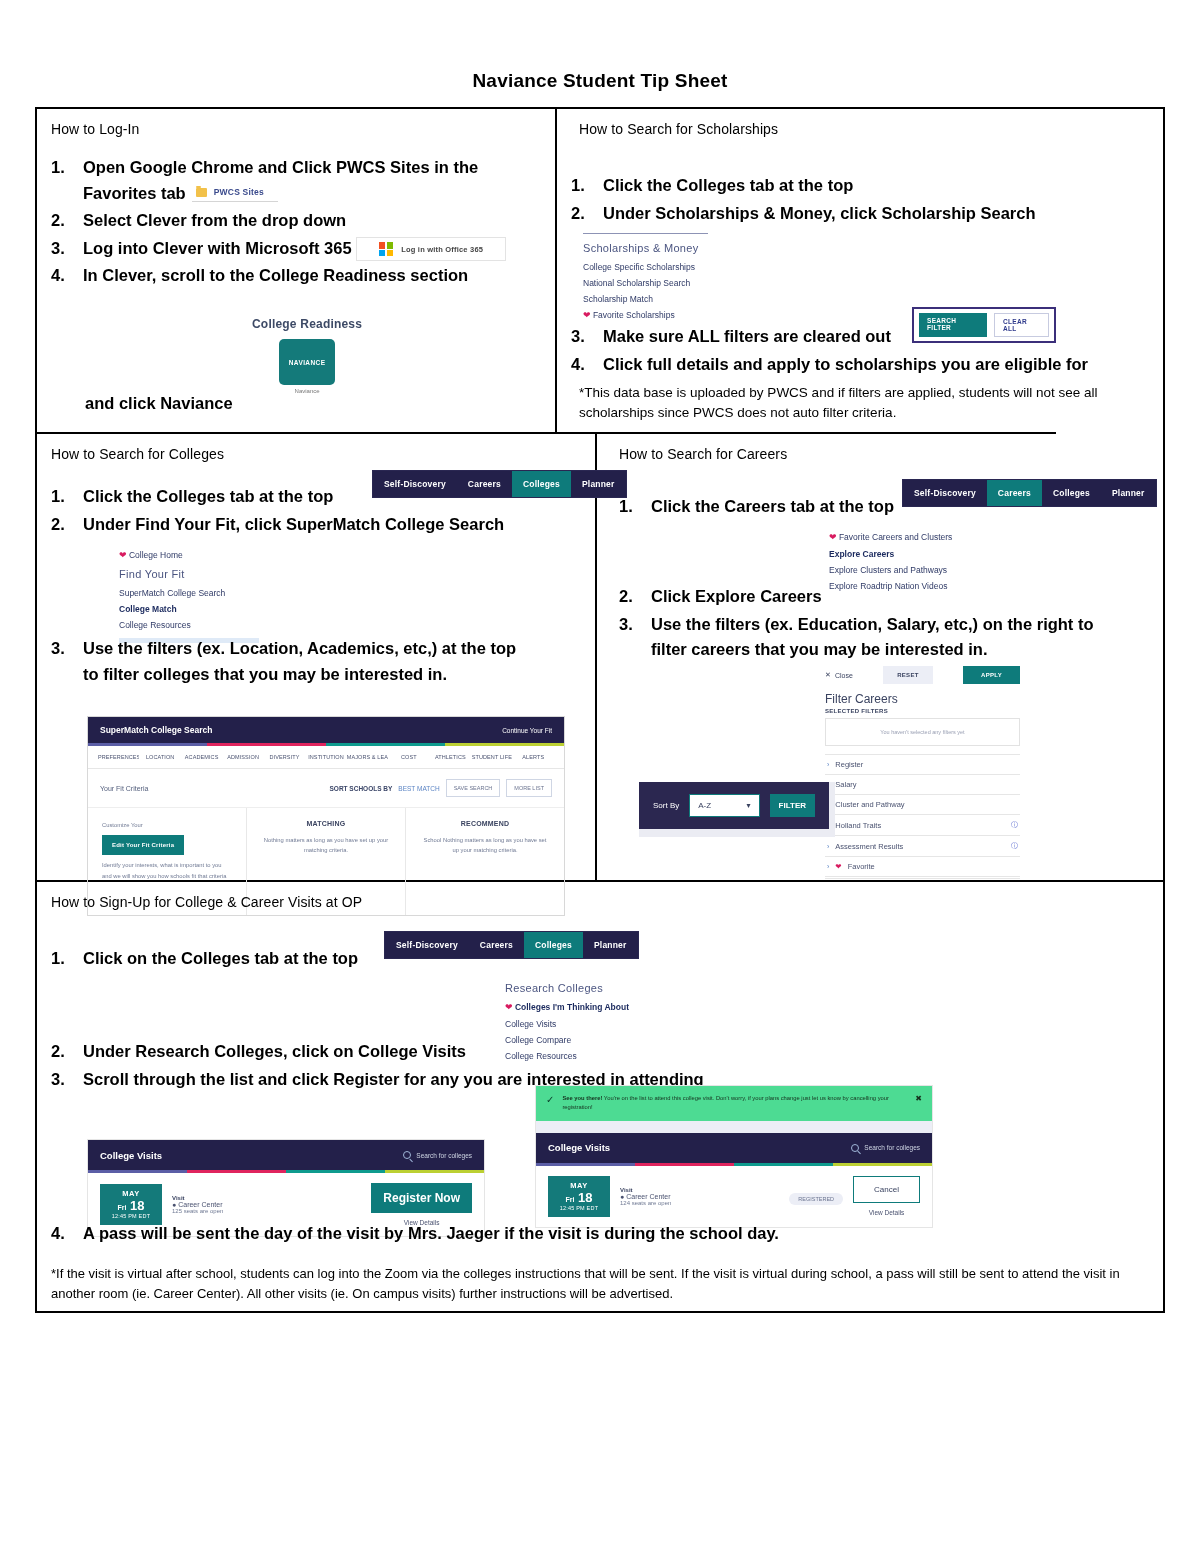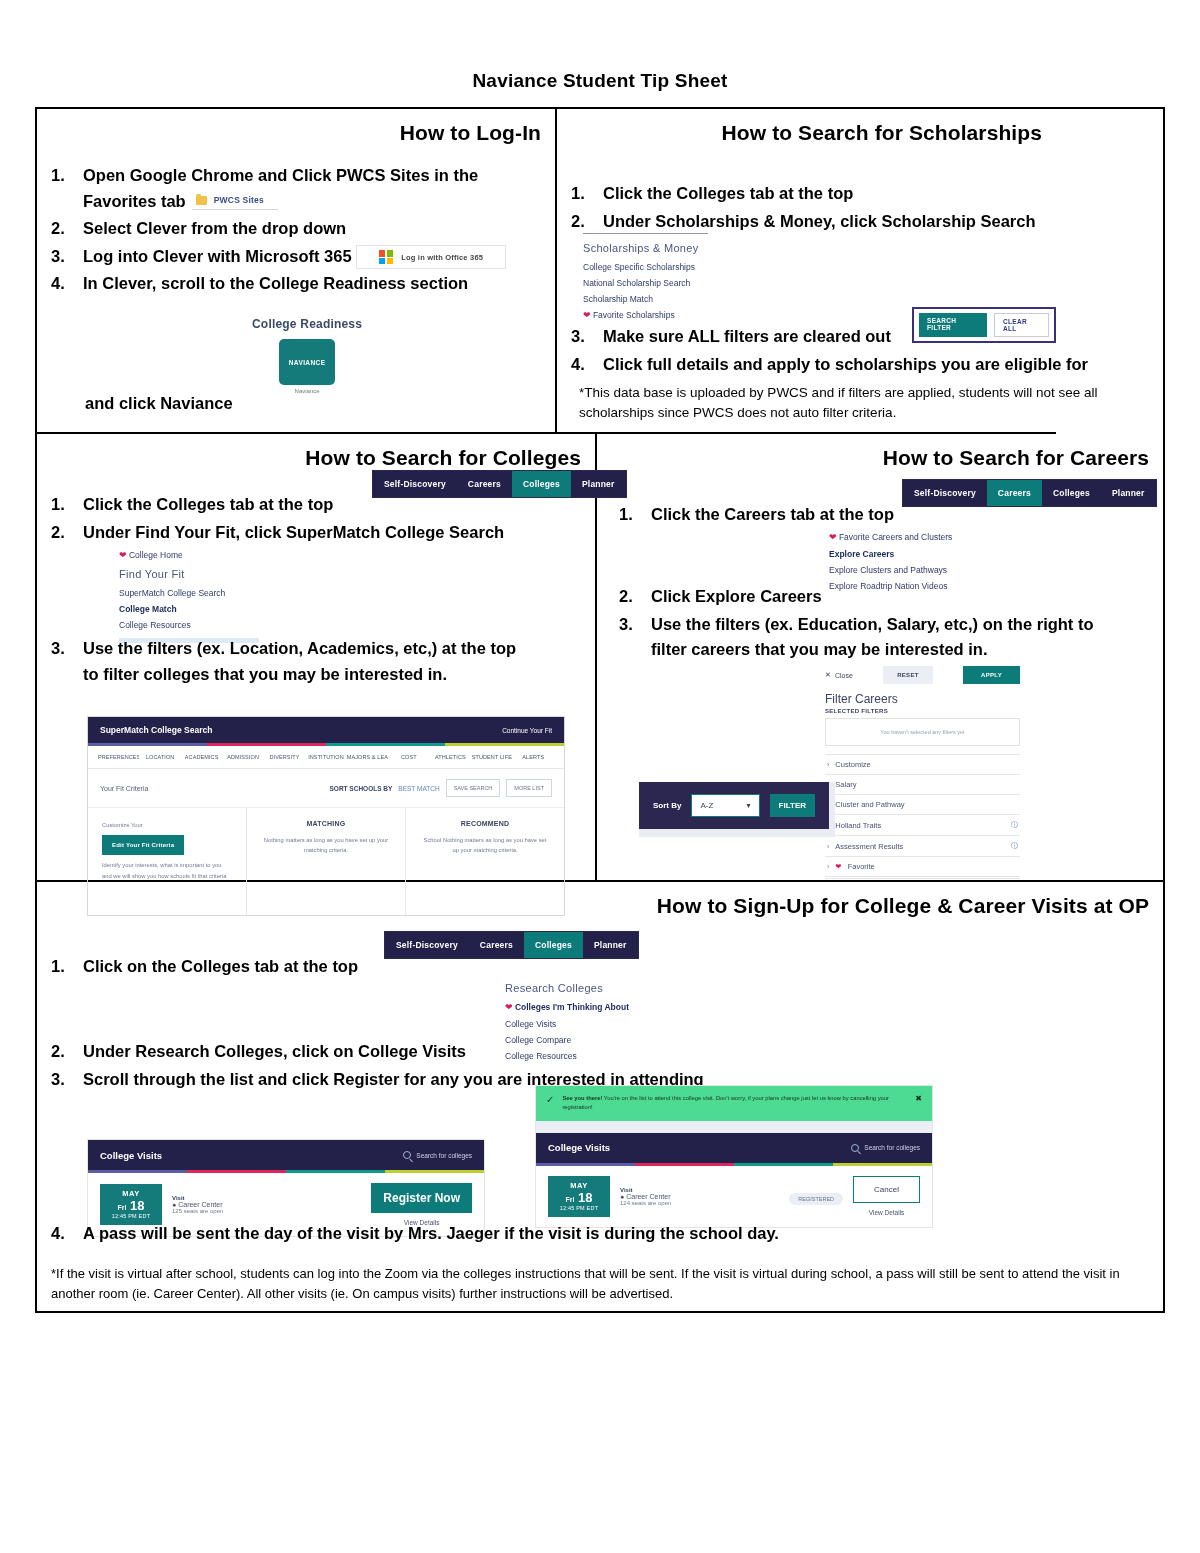--- a/index.html
+++ b/index.html
@@ -24,21 +24,21 @@
     position:absolute; left:35px; top:107px;
     width:1130px;
     border:2px solid #000;
     border-collapse:collapse;
   }
   .row { display:flex; }
   .cell { position:relative; padding:12px 14px 10px 14px; }
   .bb { border-bottom:2px solid #000; }
   .br { border-right:2px solid #000; }
 
-  .sec-head { font-size:21px; font-weight:700; letter-spacing:.1px; margin-bottom:6px;text-align:right; }
+  .sec-head { font-size:14px; font-weight:400; letter-spacing:.1px; margin-bottom:6px; }
 
   ol.steps { margin:0; padding:0; list-style:none; }
   ol.steps li {
     font-size:16.5px; font-weight:bold; line-height:1.55;
     display:flex; gap:10px; align-items:flex-start;
     margin-bottom:2px;
   }
   ol.steps li .num { min-width:22px; font-weight:bold; }
   ol.steps li .txt { flex:1; }
 
@@ -145,21 +145,21 @@
   .fc-apply { background:#0e7b7b; color:#fff; font-size:6px; font-weight:bold; padding:6px 18px; letter-spacing:.3px;}
   .fc-title { font-size:12px; color:#3a4360; margin-bottom:2px;}
   .fc-sel { font-size:6px; font-weight:bold; color:#3a4360; letter-spacing:.3px; margin-bottom:4px;}
   .fc-empty { border:1px solid #e2e2e2; padding:10px; text-align:center; font-size:5.5px; color:#9aa0b4; margin-bottom:8px;}
   .fc-row { border-top:1px solid #e6e6e6; padding:5px 2px; display:flex; align-items:center; gap:6px; font-size:7.5px; color:#4a5270;}
   .fc-row .chev { color:#5b84c4; font-size:7px; }
   .fc-row .dot { margin-left:auto; color:#5b6bd0; font-size:7px; }
   .fc-row .hrt { color:#d81b60; }
 
   .sortbar { width:190px; background:#2b2750; display:flex; align-items:center; gap:10px; padding:12px 14px; }
-  .sortbar .sb-l { color:#fff; font-size:8px; font-weight:bold;text-align:right; }
+  .sortbar .sb-l { color:#fff; font-size:8px; font-weight:normal;text-align:right; }
   .sortbar .sb-sel { background:#fff; border:1px solid #0e7b7b; flex:1; font-size:8px; color:#3a4360; padding:6px 8px; display:flex; justify-content:space-between;}
   .sortbar .sb-btn { background:#0e7b7b; color:#fff; font-size:8px; font-weight:bold; padding:7px 9px; }
   .sortbar-wrap { background:#ebecf3; padding:0 0 8px 0; width:196px;}
 
   
   .cv { width:398px; border:1px solid #e5e5e5;}
   .cv-head { background:#23204a; height:30px; display:flex; align-items:center; justify-content:space-between; padding:0 12px;}
   .cv-head .cv-t { color:#fff; font-size:9.5px; font-weight:bold; }
   .cv-head .cv-s { color:#cfd6e4; font-size:6.5px; display:flex; align-items:center; gap:5px;}
   .cv-body { display:flex; align-items:center; gap:10px; padding:10px 12px; background:#fff;}
@@ -445,21 +445,21 @@
               <span>Close</span>
             </span>
             <span class="fc-reset">RESET</span>
             <span class="fc-apply">APPLY</span>
           </div>
           <div class="fc-title">Filter Careers</div>
           <div class="fc-sel">SELECTED FILTERS</div>
           <div class="fc-empty">You haven't selected any filters yet</div>
           <div class="fc-row">
             <span class="chev">›</span>
-            <span>Customize</span>
+            <span>Register</span>
           </div>
           <div class="fc-row">
             <span class="chev">›</span>
             <span>Salary</span>
           </div>
           <div class="fc-row">
             <span class="chev">›</span>
             <span>Cluster and Pathway</span>
           </div>
           <div class="fc-row">

